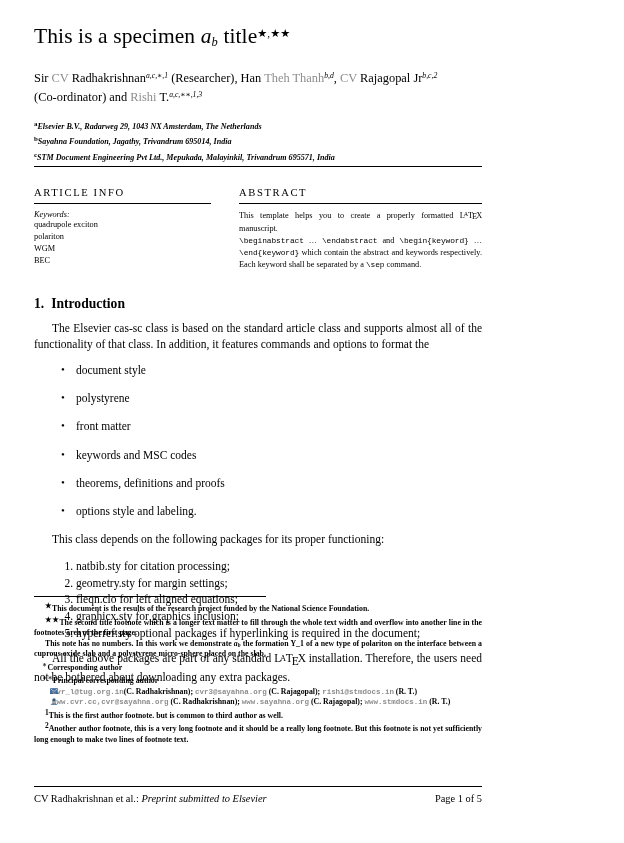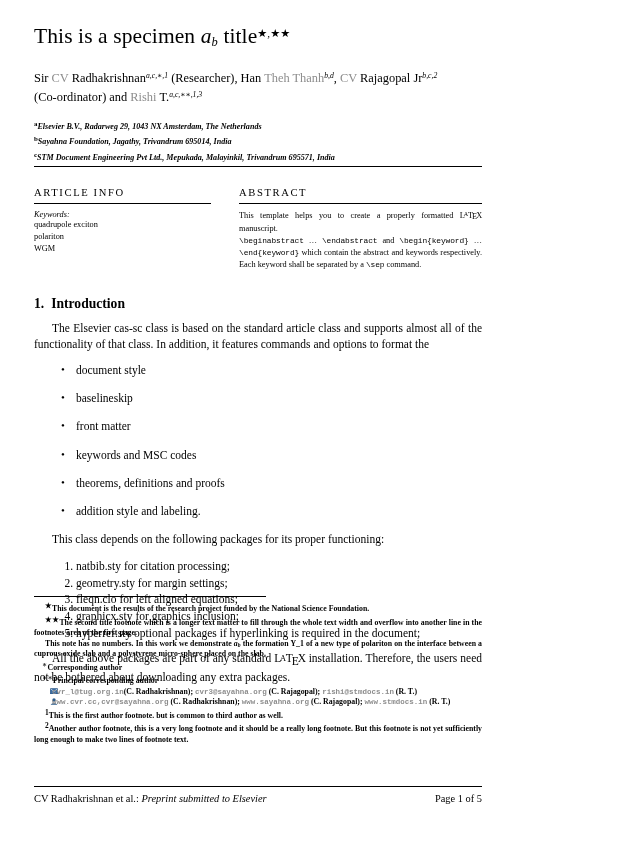--- a/index.html
+++ b/index.html
@@ -219,20 +219,21 @@
   <div class="infowrap">
 
     <div class="col-left">
       <div class="sechead">ARTICLE INFO</div>
       <div class="underline-thin"></div>
       <div class="kw-title">Keywords:</div>
       <div class="kw-list">
         <div>quadrupole exciton</div>
         <div>polariton</div>
         <div class="smallcaps">WGM</div>
+        <div class="smallcaps">BEC</div>
       </div>
     </div>
 
     <div class="col-right">
       <div class="sechead">ABSTRACT</div>
       <div class="underline-thin"></div>
       <div class="abstract">
         <span>This template helps you to create a properly formatted </span><span class="latex">L<span class="a">A</span>T<span class="e">E</span>X</span><span> manuscript.</span><br>
         <span class="tt">\beginabstract</span><span> … </span><span class="tt">\endabstract</span><span> and </span><span class="tt">\begin{keyword}</span><span> … </span><span class="tt">\end{keyword}</span><span> which contain the abstract and keywords respectively. Each keyword shall be separated by a </span><span class="tt">\sep</span><span> command.</span>
       </div>
@@ -241,25 +242,25 @@
 
   <div class="bodysec">
     <h2 class="secnum">
       <span class="num">1.</span><span>Introduction</span>
     </h2>
 
     <p class="para">The Elsevier cas-sc class is based on the standard article class and supports almost all of the functionality of that class. In addition, it features commands and options to format the</p>
 
     <ul class="bullets">
       <li>document style</li>
-      <li>baselineskip</li>
+      <li>polystyrene</li>
       <li>front matter</li>
       <li>keywords and MSC codes</li>
       <li>theorems, definitions and proofs</li>
-      <li>addition style and labeling.</li>
+      <li>options style and labeling.</li>
     </ul>
 
     <p class="para">This class depends on the following packages for its proper functioning:</p>
 
     <ol class="numlist">
       <li>natbib.sty for citation processing;</li>
       <li>geometry.sty for margin settings;</li>
       <li>fleqn.clo for left aligned equations;</li>
       <li>graphicx.sty for graphics inclusion;</li>
       <li>hyperref.sty optional packages if hyperlinking is required in the document;</li>

